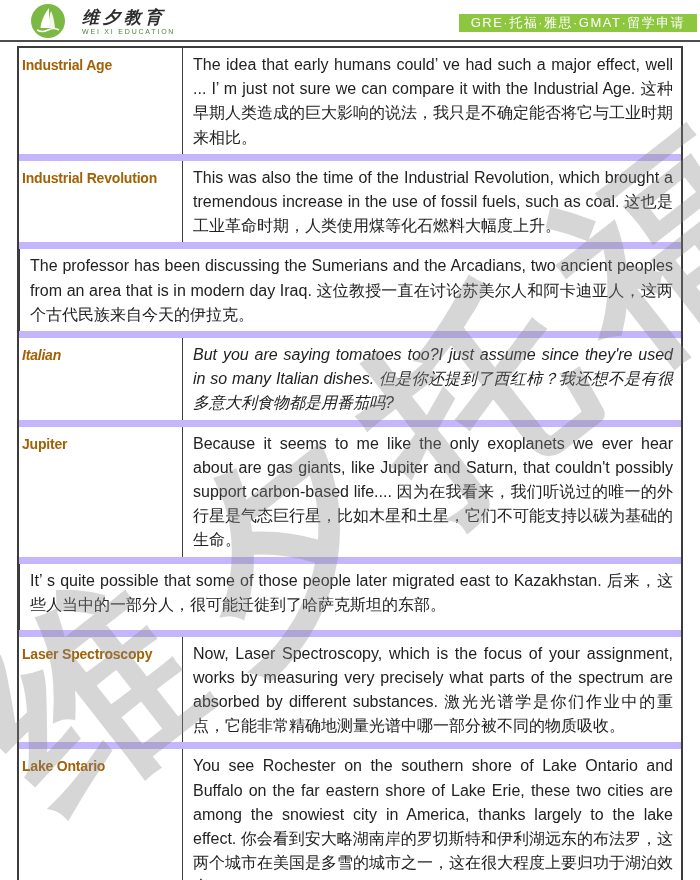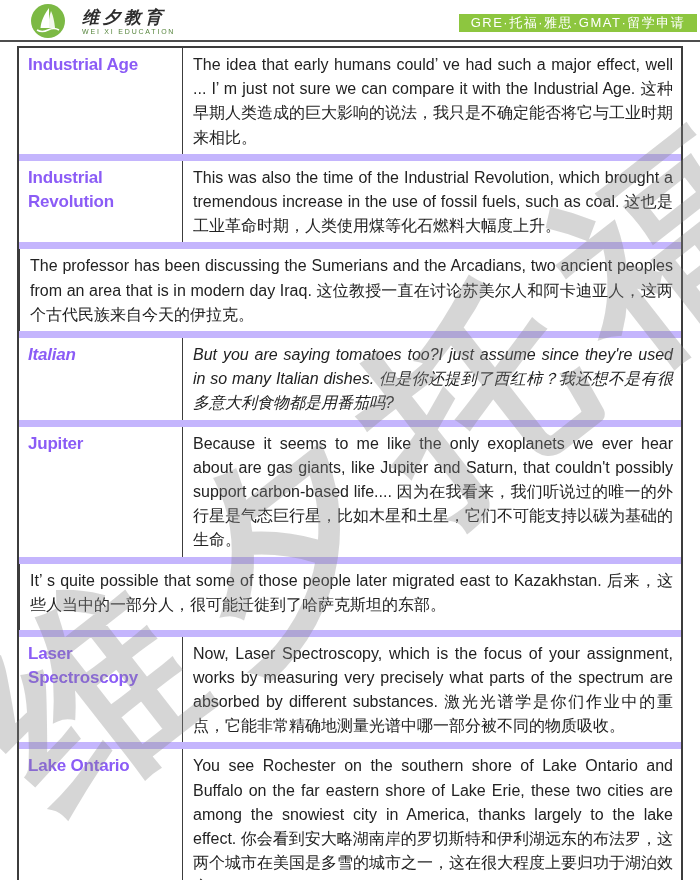--- a/index.html
+++ b/index.html
@@ -29,23 +29,23 @@
   .header-line { position:absolute; top:40px; left:0; width:700px; height:2px; background:#4d4d4d; }
 
   
   .vocab-table {
     position:absolute; left:17px; top:46px; width:666px;
     border:2px solid #3c3c3c; background:transparent;
   }
   .row { display:flex; border-top:7px solid #c4b5fd; }
   .row:first-child { border-top:none; }
   .cell-term {
-    flex:0 0 163px; padding:5px 4px 4px 9px;
-    font-weight:bold; font-size:17px; letter-spacing:-0.2px;
-    line-height:24.2px; text-align:justify; color:#8b5cf6;
+    flex:0 0 163px; padding:5px 4px 4px 3px;
+    font-weight:bold; font-size:14px; letter-spacing:-0.2px;
+    line-height:24.2px; text-align:justify; color:#a16207;
   }
   .cell-def {
     flex:1; border-left:1px solid #3c3c3c; padding:5px 8px 4px 10px;
     font-size:16px; line-height:24.2px; text-align:justify; color:#222;
   }
 
   
   .watermark {
     position:absolute; left:-90px; top:330px; width:960px;
     transform:rotate(-38deg); transform-origin:center;

